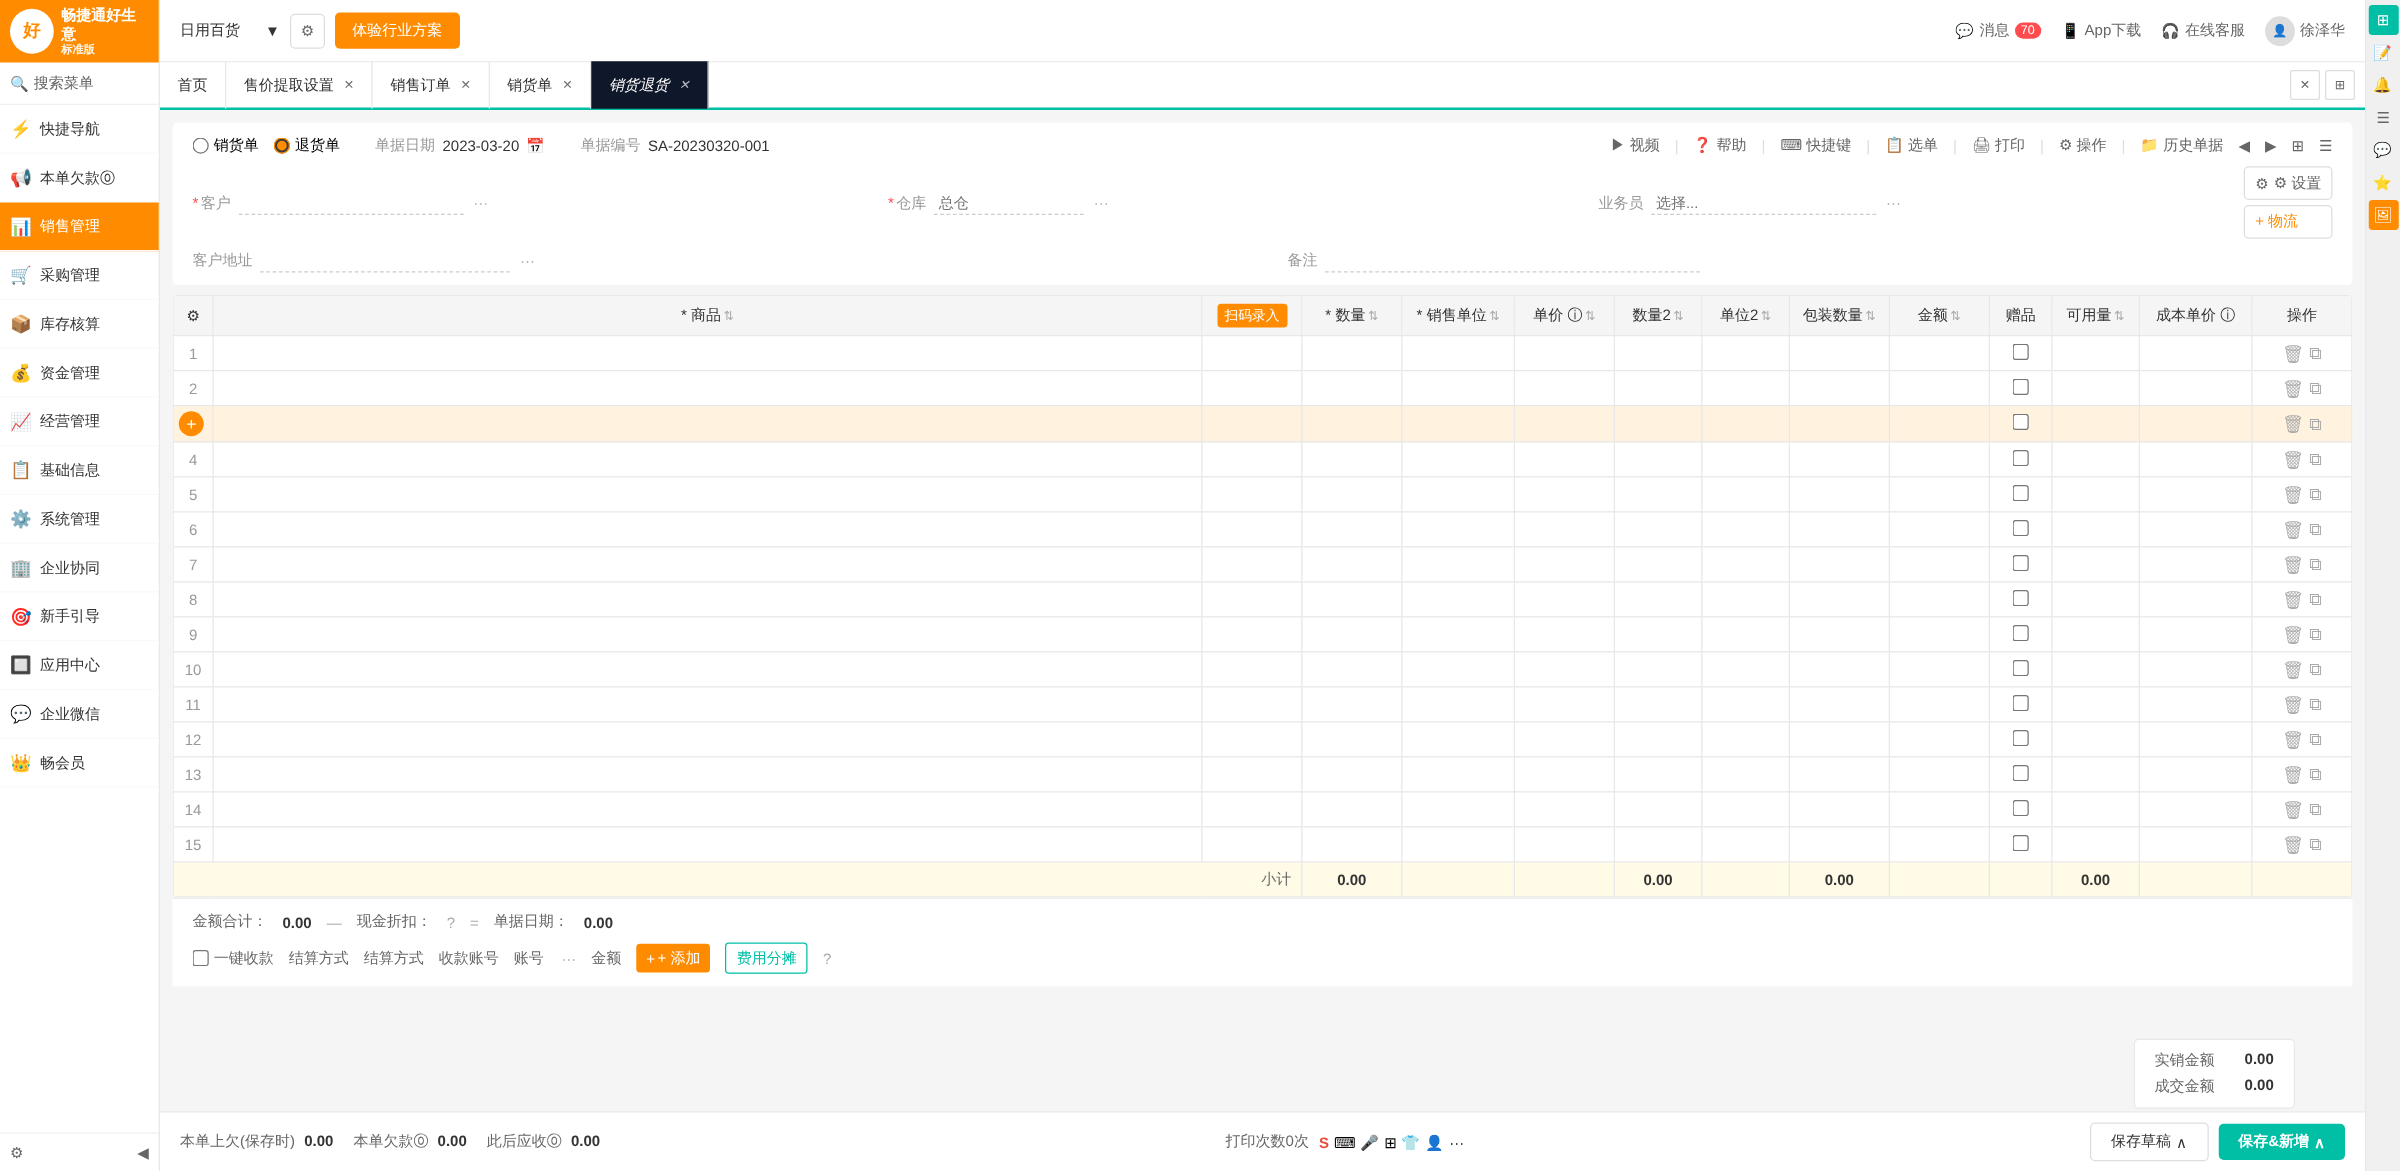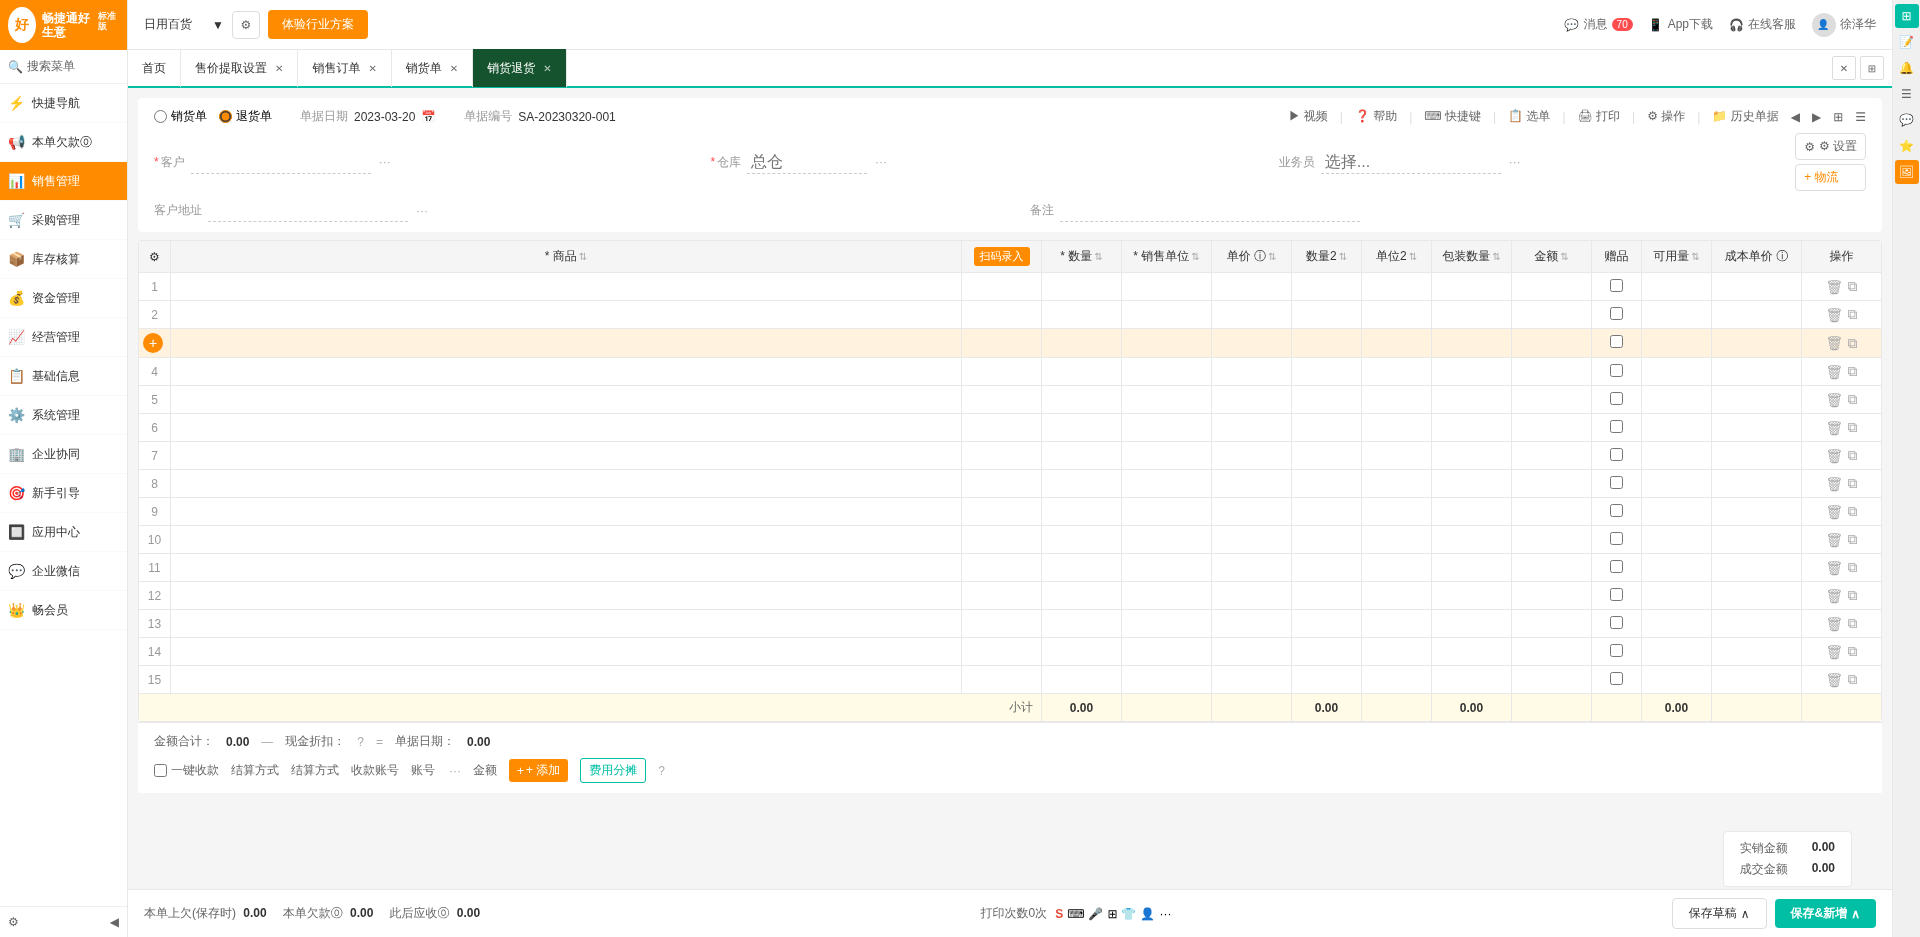--- a/index.html
+++ b/index.html
@@ -3,21 +3,21 @@
   <meta charset="utf-8">
   <style>
     * { box-sizing: border-box; margin: 0; padding: 0; font-family: 'Microsoft YaHei', Arial, sans-serif; font-size: 12px; }
     body { background: #f5f5f5; display: flex; height: 937px; overflow: hidden; }
 
     
     .sidebar { width: 128px; background: #fff; display: flex; flex-direction: column; border-right: 1px solid #e8e8e8; flex-shrink: 0; }
     .sidebar-logo { background: #ff8c00; padding: 10px 8px; display: flex; align-items: center; gap: 6px; color: #fff; font-size: 13px; font-weight: bold; height: 50px; }
     .sidebar-logo-icon { width: 36px; height: 36px; background: #fff; border-radius: 50%; display: flex; align-items: center; justify-content: center; }
     .sidebar-logo-icon span { color: #ff8c00; font-size: 14px; font-weight: bold; }
-    .sidebar-logo-text { display: flex; flex-direction: row; line-height: 1.2; }
+    .sidebar-logo-text { display: flex; flex-direction: column; line-height: 1.2; }
     .sidebar-logo-sub { font-size: 9px; opacity: 0.9; }
     .sidebar-search { padding: 8px; border-bottom: 1px solid #f0f0f0; display: flex; align-items: center; gap: 4px; cursor: pointer; color: #666; }
     .sidebar-item { padding: 10px 8px; display: flex; align-items: center; gap: 6px; cursor: pointer; color: #333; border-bottom: 1px solid #f9f9f9; }
     .sidebar-item.active { background: #ff8c00; color: #fff; }
     .sidebar-item .si-icon { width: 18px; height: 18px; display: flex; align-items: center; justify-content: center; font-size: 14px; }
     .sidebar-item .si-label { font-size: 12px; }
     .sidebar-bottom { margin-top: auto; padding: 8px; display: flex; align-items: center; justify-content: space-between; border-top: 1px solid #f0f0f0; }
 
     
     .main { flex: 1; display: flex; flex-direction: column; overflow: hidden; }
@@ -29,21 +29,21 @@
     .gear-btn { width: 28px; height: 28px; border: 1px solid #ddd; border-radius: 4px; display: flex; align-items: center; justify-content: center; cursor: pointer; color: #666; }
     .experience-btn { background: #ff8c00; color: #fff; border: none; border-radius: 4px; padding: 6px 14px; cursor: pointer; font-size: 12px; }
     .top-header-right { display: flex; align-items: center; gap: 16px; color: #666; }
     .top-right-item { display: flex; align-items: center; gap: 4px; cursor: pointer; }
     .badge { background: #ff4d4f; color: #fff; border-radius: 10px; padding: 1px 5px; font-size: 10px; min-width: 16px; text-align: center; }
     .user-avatar { width: 24px; height: 24px; border-radius: 50%; background: #ddd; display: flex; align-items: center; justify-content: center; font-size: 10px; color: #666; }
 
     
     .tabs { height: 38px; background: #fff; display: flex; align-items: center; border-bottom: 2px solid #00bfa5; padding: 0; }
     .tab { padding: 0 14px; height: 38px; display: flex; align-items: center; gap: 6px; cursor: pointer; color: #333; border-right: 1px solid #e8e8e8; font-size: 13px; }
-    .tab.active { background: #14532d; color: #fff; }
+    .tab.active { background: #0f172a; color: #fff; font-style: italic; }
     .tab-close { font-size: 10px; opacity: 0.7; margin-left: 2px; }
     .tab-controls { margin-left: auto; display: flex; align-items: center; gap: 4px; padding-right: 8px; }
     .tab-ctrl-btn { width: 24px; height: 24px; border: 1px solid #ddd; border-radius: 2px; display: flex; align-items: center; justify-content: center; cursor: pointer; color: #666; font-size: 10px; }
     .form-group { display: flex; align-items: center; gap: 6px; }
     .calendar-icon { color: #aaa; cursor: pointer; }
 
     
     .radio-group { display: flex; align-items: center; gap: 12px; }
     .radio-item { display: flex; align-items: center; gap: 4px; cursor: pointer; }
     .radio-item input[type=radio] { accent-color: #ff8c00; }
@@ -79,21 +79,21 @@
     .rp-btn.active { background: #00bfa5; color: #fff; }
 
     .content-wrapper { position: relative; flex: 1; display: flex; flex-direction: column; overflow: hidden; }
     .scrollable-content { flex: 1; overflow-y: auto; padding: 10px 10px 0 10px; }
     .table-wrapper { background: #fff; border-radius: 4px; overflow-x: auto; }
 
     .header-form { background: #fff; border-radius: 4px; padding: 10px 16px; margin-bottom: 8px; }
     .hf-group { display: flex; align-items: center; gap: 6px; flex: 1; }
     .hf-label { color: #999; white-space: nowrap; font-size: 12px; }
     .hf-label.req::before { content: '*'; color: #ff4d4f; margin-right: 2px; }
-    .hf-value { border: none; border-bottom: 1px dashed #ccc; flex: 1; padding: 2px 4px; outline: none; color: #333; font-size: 16px; min-width: 80px; }
+    .hf-value { border: none; border-bottom: 1px dashed #ccc; flex: 1; padding: 2px 4px; outline: none; color: #333; font-size: 12px; min-width: 80px; }
     .hf-dots { color: #aaa; cursor: pointer; margin-left: 2px; }
   </style>
 </head>
 <body>
 
 <div class="sidebar">
   <div class="sidebar-logo">
     <div class="sidebar-logo-icon">
       <span>好</span>
     </div>
@@ -747,21 +747,21 @@
             <span>+</span>
             <span>+ 添加</span>
           </button>
           <button class="split-btn">费用分摊</button>
           <span class="question-icon">?</span>
         </div>
       </div>
 
     </div>
 
-    <div style="position:absolute;right:40px;bottom:50px;background:#fff;border:1px solid #e8e8e8;border-radius:4px;padding:8px 16px;text-align:right;">
+    <div style="position:absolute;right:56px;bottom:50px;background:#fff;border:1px solid #e8e8e8;border-radius:4px;padding:8px 16px;text-align:right;">
       <div style="display:flex;justify-content:space-between;gap:24px;margin-bottom:4px;">
         <span style="color:#666;">实销金额</span>
         <span style="color:#333;font-weight:bold;">0.00</span>
       </div>
       <div style="display:flex;justify-content:space-between;gap:24px;">
         <span style="color:#666;">成交金额</span>
         <span style="color:#333;font-weight:bold;">0.00</span>
       </div>
     </div>
 

